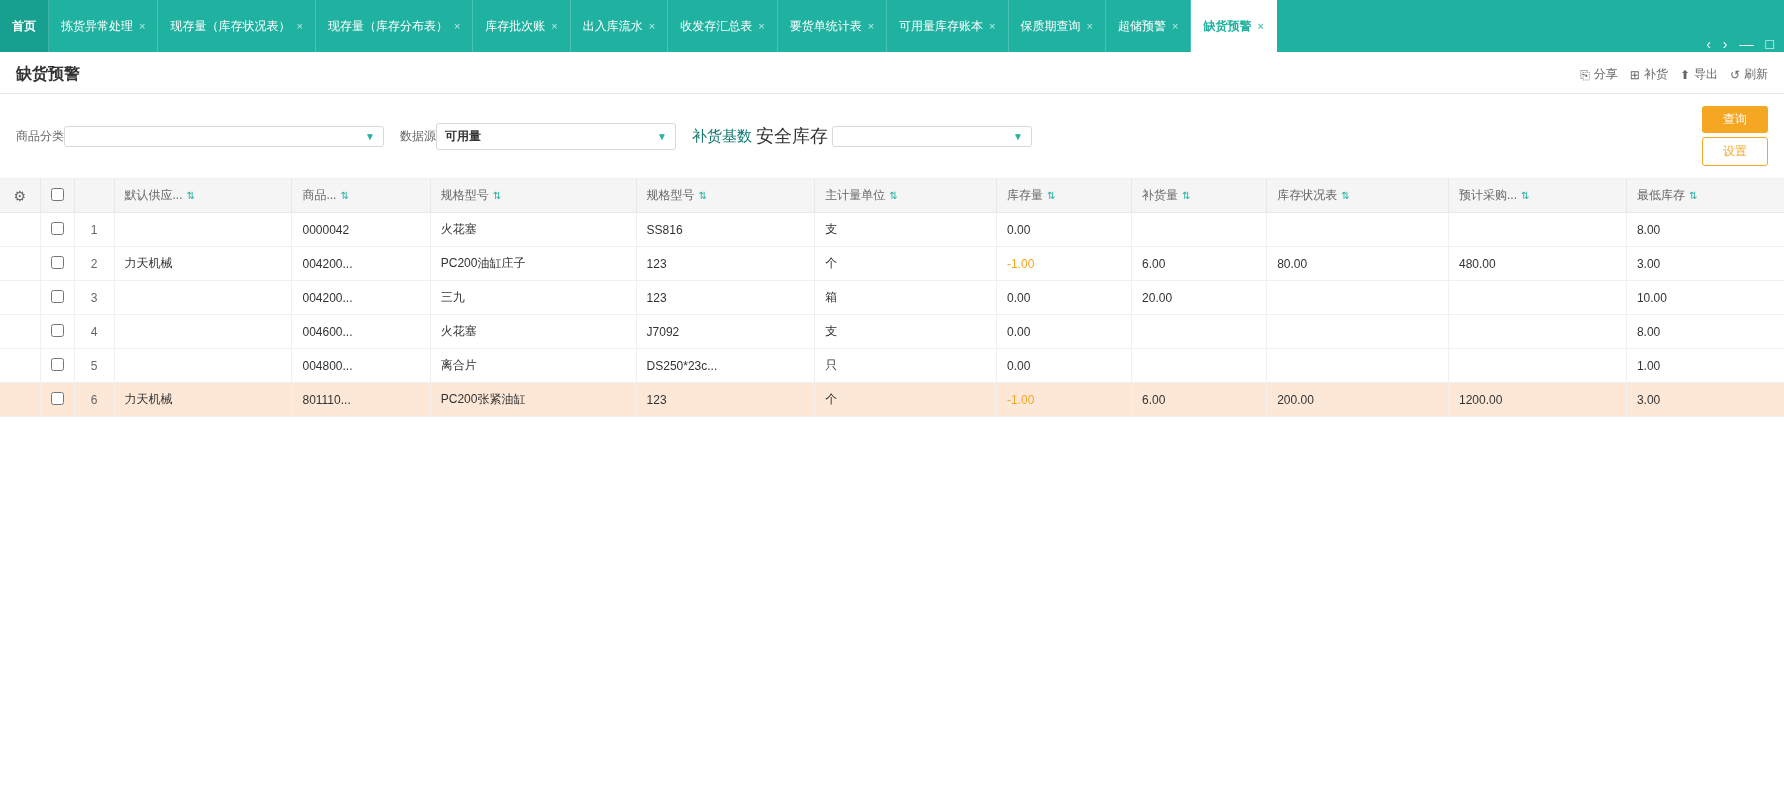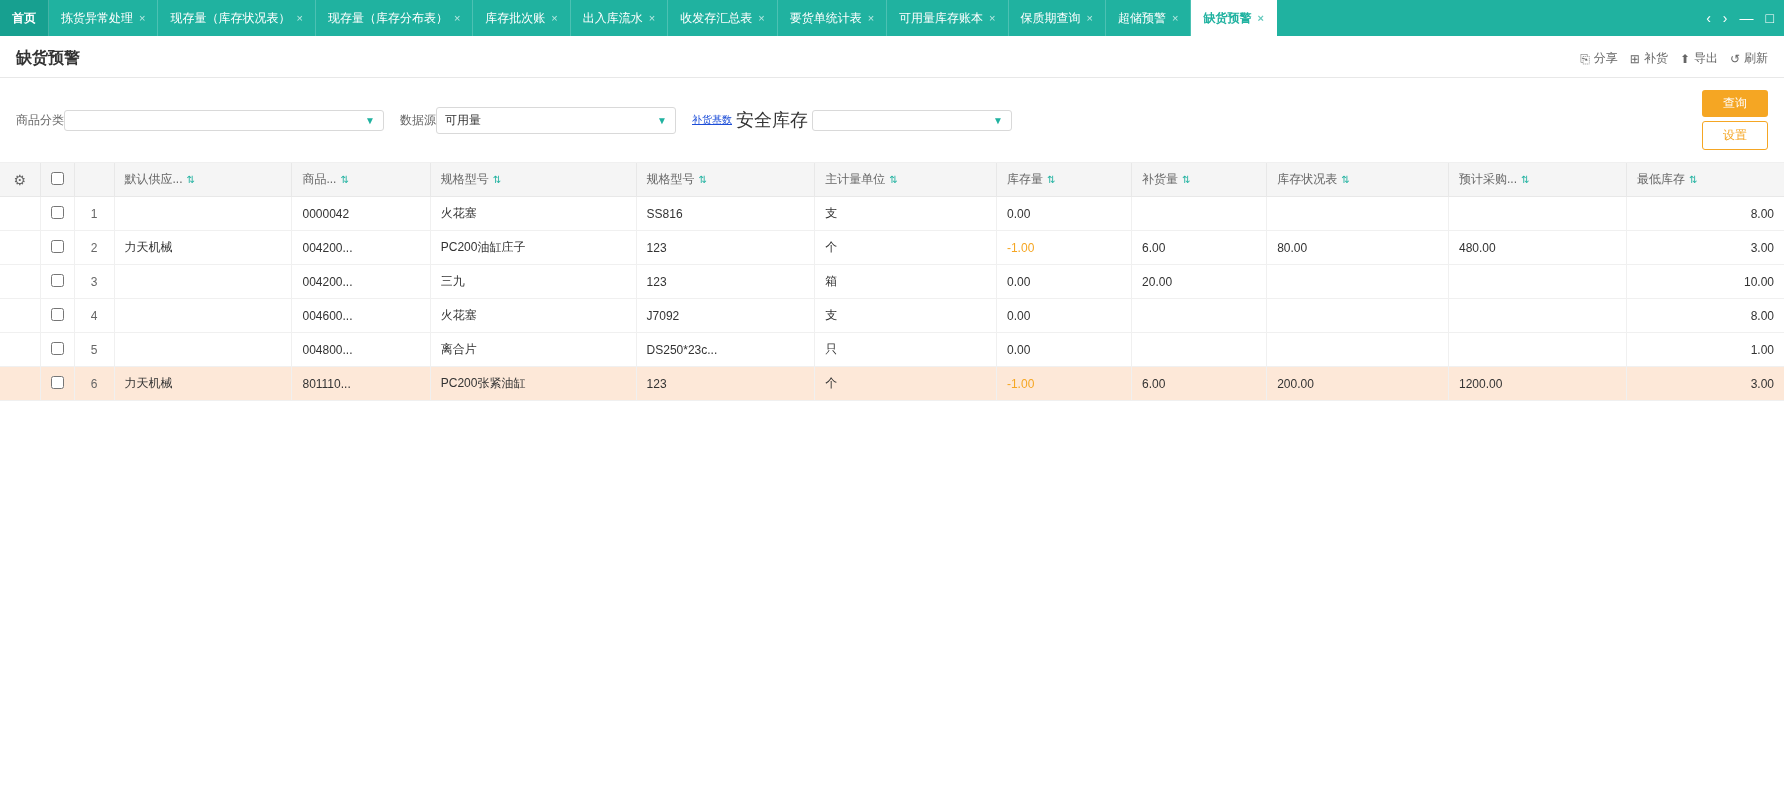--- a/index.html
+++ b/index.html
@@ -1,23 +1,23 @@
 <!DOCTYPE html>
 <html><head>
   <meta charset="utf-8">
   <style>
     * { box-sizing: border-box; margin: 0; padding: 0; }
     body { font-family: "Microsoft YaHei", Arial, sans-serif; font-size: 12px; background: #f0f2f5; color: #333; }
 
     
     .tab-bar {
       display: flex;
-      align-items: center;
+      align-items: flex-end;
       background: #20b2a0;
-      height: 36px;
+      height: 52px;
       overflow: hidden;
     }
     .tab-item {
       display: flex;
       align-items: center;
       padding: 0 12px;
       height: 100%;
       color: #fff;
       white-space: nowrap;
       cursor: pointer;
@@ -107,20 +107,21 @@
       padding: 4px 8px;
       min-width: 200px;
       background: #fff;
       cursor: pointer;
       justify-content: space-between;
       font-size: 12px;
       color: #999;
     }
     .filter-select-value {
       color: #333;
+      font-weight: bold;
     }
     .filter-select .arrow { color: #20b2a0; font-size: 10px; }
     .filter-actions {
       margin-left: auto;
       display: flex;
       flex-direction: column;
       gap: 4px;
     }
     .btn-query {
       background: #f5a623;
@@ -134,24 +135,23 @@
     .btn-settings {
       background: #fff;
       color: #f5a623;
       border: 1px solid #f5a623;
       border-radius: 3px;
       padding: 5px 20px;
       cursor: pointer;
       font-size: 12px;
     }
     .replenish-label {
-      color: #1d4ed8;
-      font-size: 10px;
+      color: #0f766e;
+      font-size: 15px;
       white-space: nowrap;
-      text-decoration: underline;
     }
     .replenish-value {
       color: #333;
       font-size: 18px;
     }
 
     
     .table-container {
       padding: 0 0;
     }
@@ -175,21 +175,21 @@
     thead th:last-child { border-right: none; }
     tbody tr {
       border-bottom: 1px solid #f0f0f0;
     }
     tbody tr.highlighted { background: #fde8d8; }
     tbody td {
       padding: 8px 10px;
       border-right: 1px solid #f0f0f0;
       white-space: nowrap;
     }
-    tbody td:last-child { border-right: none; text-align: right; }
+    tbody td:last-child { border-right: none; }
     .col-index { color: #666; text-align: center; width: 40px; }
     .col-checkbox { width: 30px; text-align: center; }
     .col-gear { width: 40px; text-align: center; }
     input[type="checkbox"] { cursor: pointer; }
     .sort-icon { color: #20b2a0; font-size: 10px; margin-left: 2px; }
     .th-content { display: flex; align-items: center; gap: 2px; }
     .gear-icon { color: #666; font-size: 14px; cursor: pointer; }
     .negative { color: #f5a623; }
   </style>
 </head>

